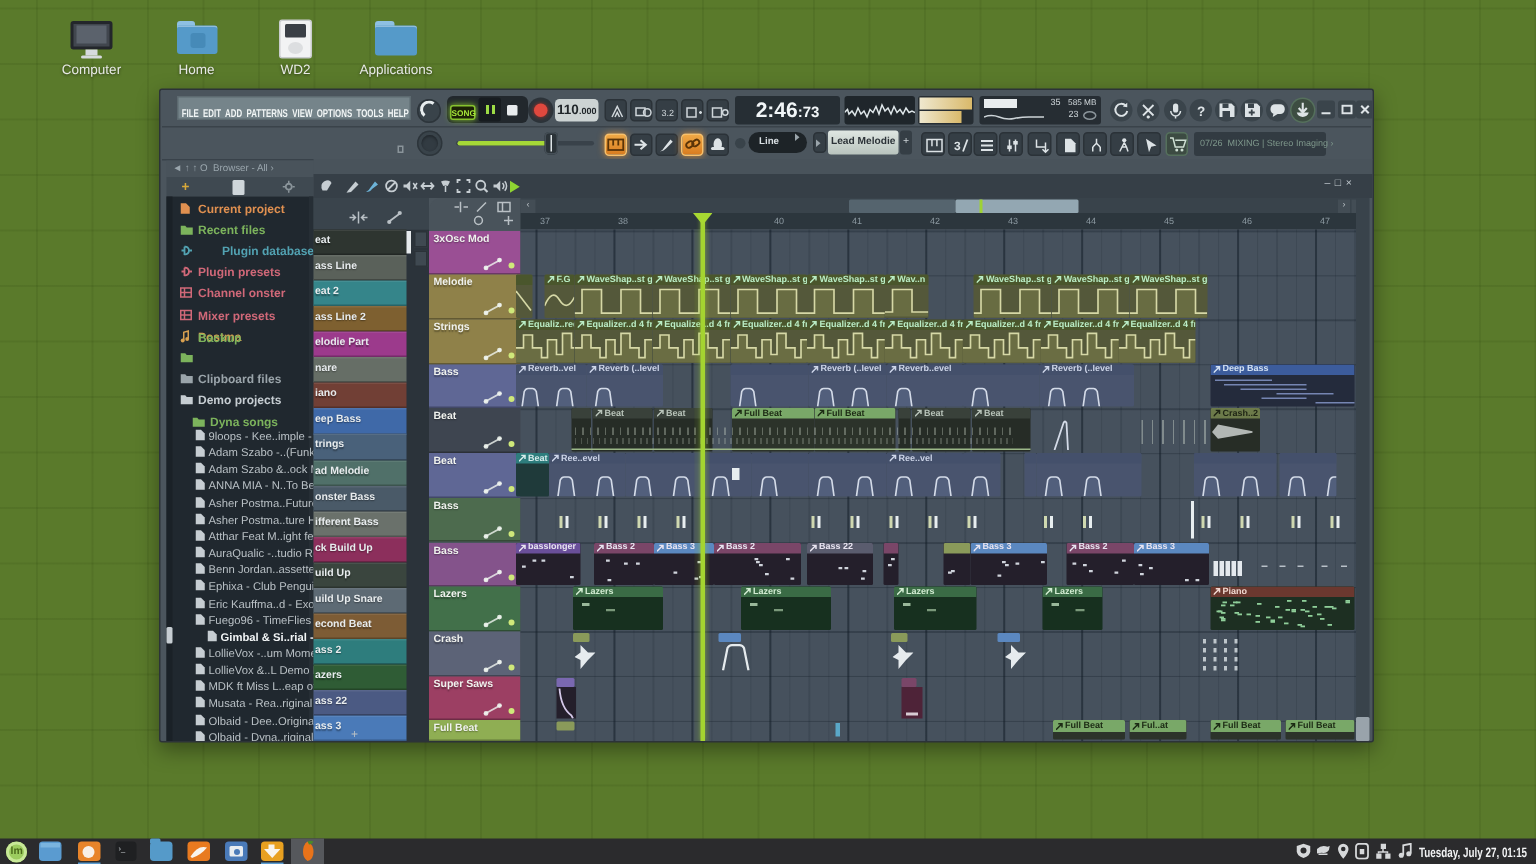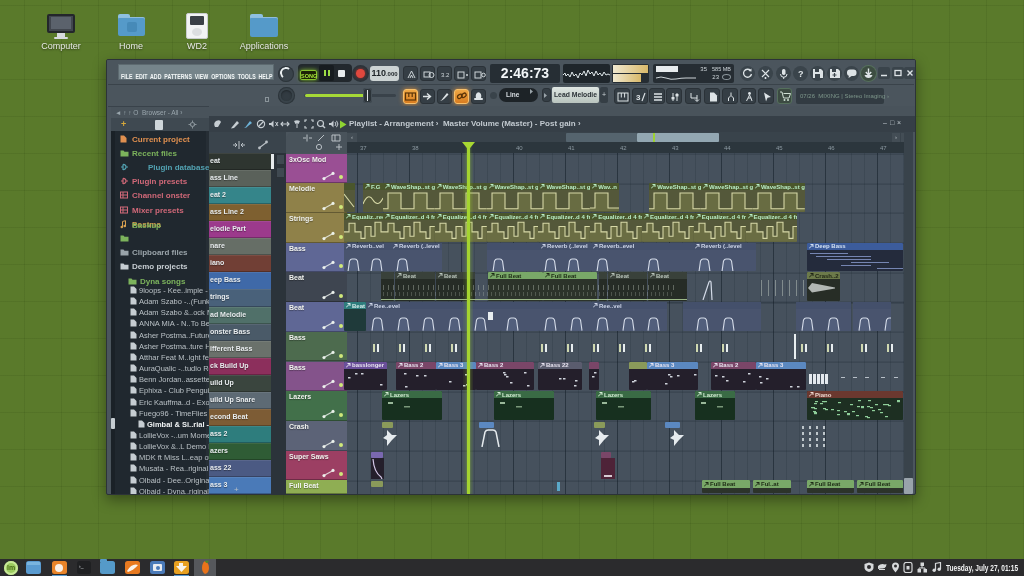--- a/index.html
+++ b/index.html
@@ -75,21 +75,21 @@
           <rect x="2" y="4" width="6" height="6" fill="none" stroke="#cfd6da"></rect>
           <path d="M10,7 h2 M11,6 v2" stroke="#cfd6da"></path>
         </svg>
       </div>
 <div class="btn1" style="left:364px;top:6px;width:15px;height:15px;padding:1px 0 0 1px">
         <svg width="13" height="13">
           <rect x="2" y="4" width="6" height="6" fill="none" stroke="#cfd6da"></rect>
           <circle cx="10.5" cy="7" r="1.8" fill="none" stroke="#cfd6da"></circle>
         </svg>
       </div>
-<div class="a" style="left:383px;top:4px;width:70px;height:19px;background:#262e34;border-radius:2px;color:#f2f6f8;text-align:center"><span style="font-size:14px;font-weight:bold;line-height:19px">2:46<span style="font-size:14px">:73</span></span></div>
+<div class="a" style="left:383px;top:4px;width:70px;height:19px;background:#262e34;border-radius:2px;color:#f2f6f8;text-align:center"><span style="font-size:14px;font-weight:bold;line-height:19px">2:46<span style="font-size:10px">:73</span></span></div>
 <div class="a" style="left:456px;top:4px;width:47px;height:19px;background:#1f262b;border-radius:2px;overflow:hidden">
         <svg width="47" height="19">
           <path d="M0,11 L2,9 3,12 5,10 7,13 9,8 11,12 13,10 15,14 17,9 19,11 21,7 23,12 25,6 27,10 29,8 31,12 33,7 35,11 37,9 39,12 41,8 43,11 45,10 47,11" stroke="#dfe7ea" stroke-width="1" fill="none"></path>
         </svg>
       </div>
 <div class="a" style="left:505px;top:4px;width:37px;height:19px;background:#262d33;border-radius:2px"></div>
 <div class="a" style="left:506px;top:5px;width:35px;height:8px;background:linear-gradient(90deg,#efe8cf,#d9b96a)"></div>
 <div class="a" style="left:506px;top:14px;width:28px;height:8px;background:linear-gradient(90deg,#efe8cf,#d9b96a)"></div>
 <div class="a" style="left:546px;top:4px;width:81px;height:19px;background:#262d33;border-radius:2px"></div>
 <div class="a" style="left:549px;top:6px;width:22px;height:6px;background:#e8ecee"></div>
@@ -527,21 +527,20 @@
         <svg width="12" height="12">
           <path d="M2,5 h2 l2.5,-2.5 v7 L4,7 H2 Z" fill="#c6cdd2"></path>
           <path d="M8,4 a3,3 0 0,1 0,4 M9.5,2.8 a4.8,4.8 0 0,1 0,6.4" stroke="#c6cdd2" fill="none"></path>
         </svg>
       </div>
 <div class="a" style="left:231px;top:59px;width:10px;height:11px">
         <svg width="10" height="11">
           <path d="M2,1.5 L8.5,5.5 L2,9.5 Z" fill="#8fd432"></path>
         </svg>
       </div>
-<div class="a" style="left:242px;top:57px;width:300px;height:14px;color:#c2cad0;font-size:8px;font-weight:bold;line-height:14px;white-space:nowrap">Playlist - Arrangement ›&nbsp; Master Volume (Master) - Post gain ›</div>
 <div class="a" style="left:776px;top:59px;width:30px;height:10px;color:#c2cad0;font-size:7px;letter-spacing:3px">–□×</div>
 <div class="a" style="left:102px;top:72px;width:77px;height:21px;background:#3a444c"></div>
 <div class="a" style="left:124px;top:80px;width:16px;height:10px">
         <svg width="16" height="10">
           <path d="M8,1 v8 M2,5 h4 M10,5 h4 M4,3 L6,5 L4,7 M12,3 L10,5 L12,7" stroke="#b9c0c5" fill="none"></path>
         </svg>
       </div>
 <div class="a" style="left:150px;top:80px;width:12px;height:10px">
         <svg width="12" height="10">
           <path d="M2,8 L10,2" stroke="#b9c0c5" stroke-width="1.2"></path>

